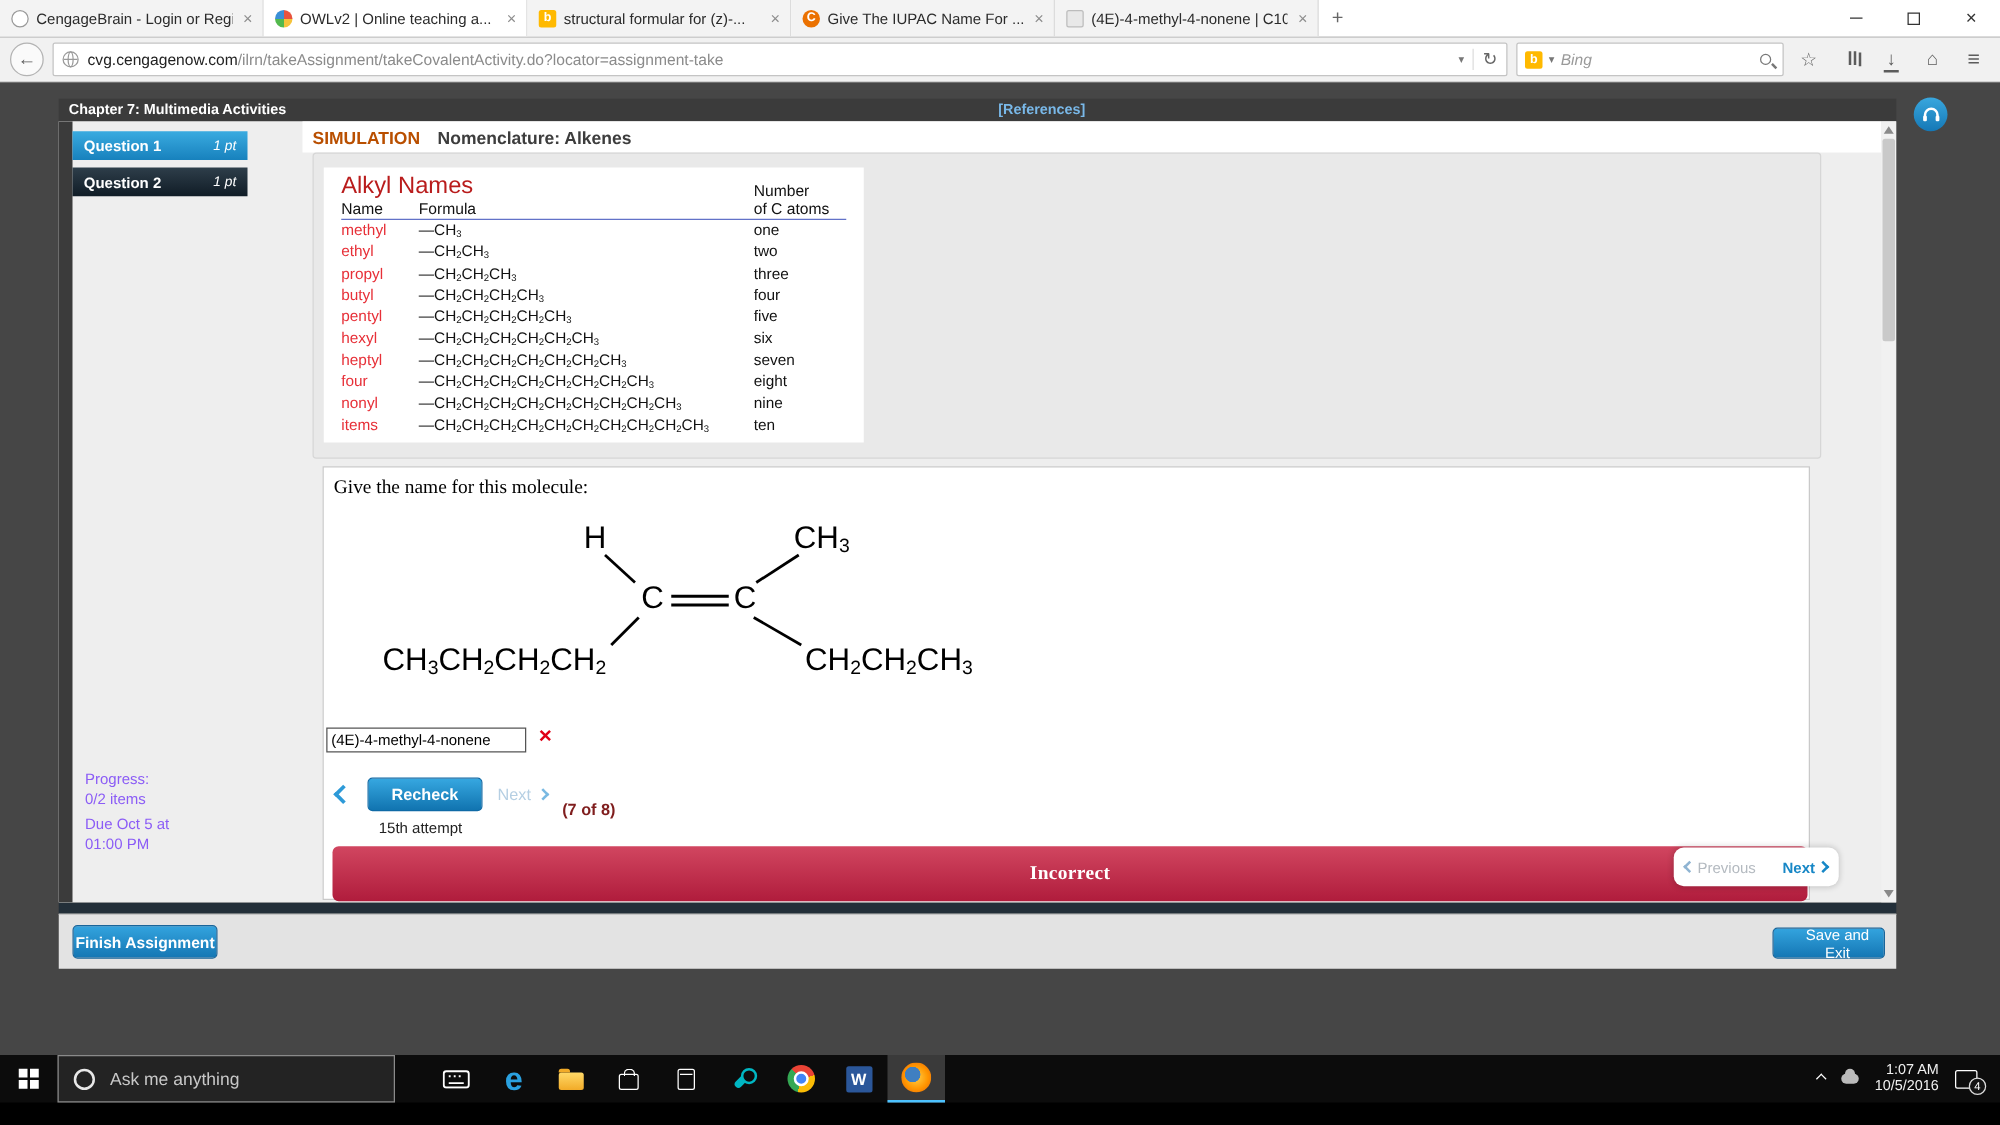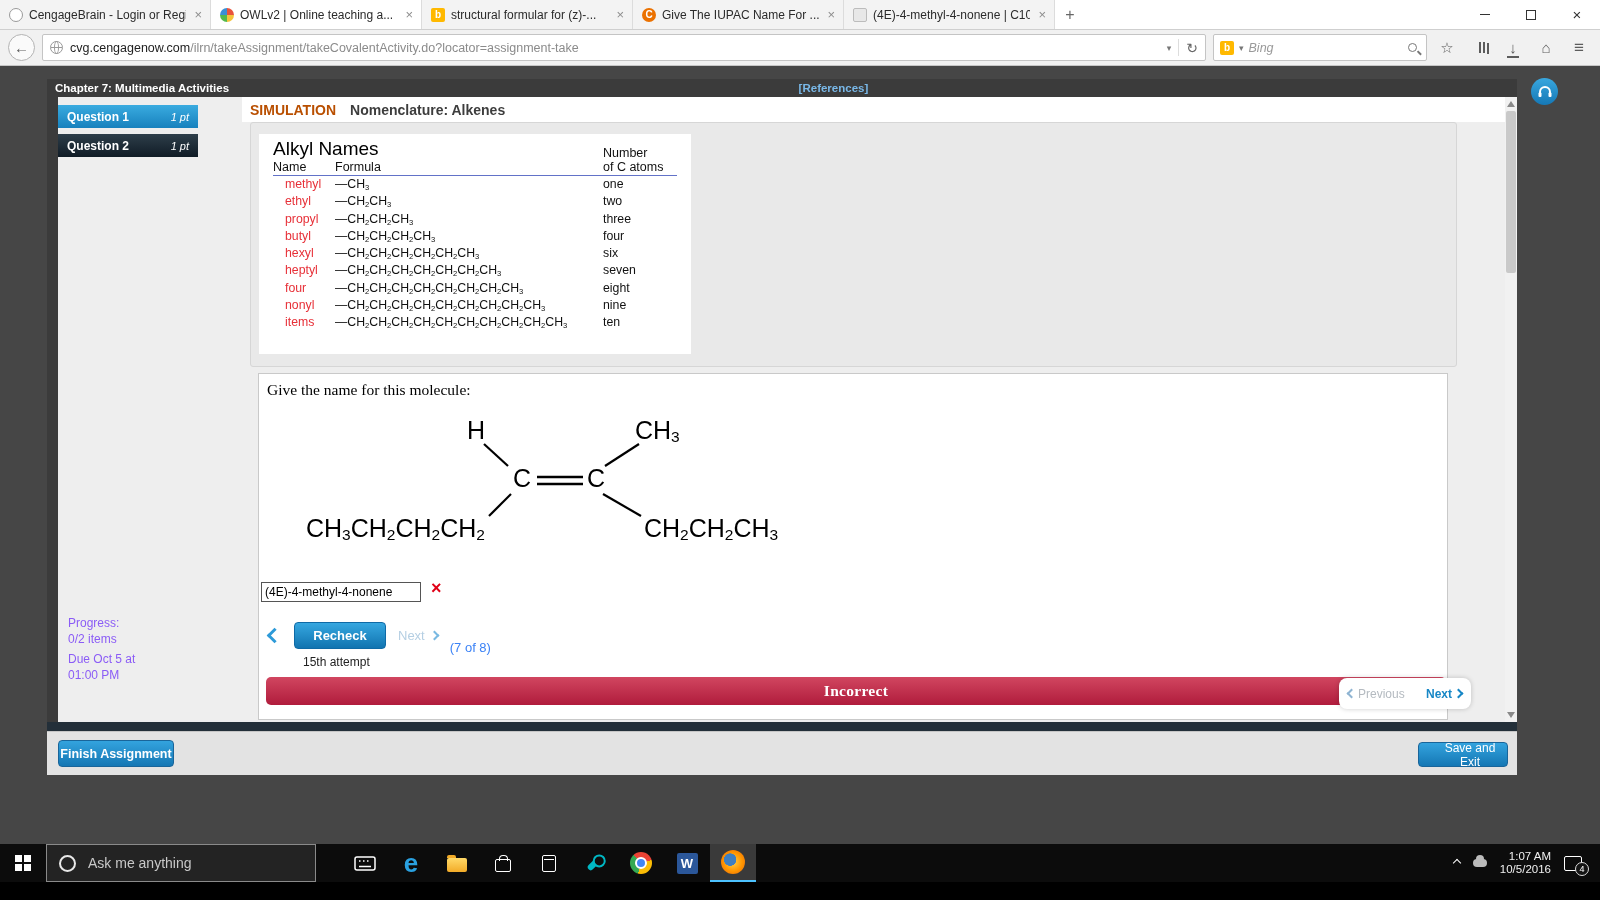--- a/index.html
+++ b/index.html
@@ -67,49 +67,49 @@
   .progress-block { position:absolute; left:21px; top:518px; font-size:12px; color:#8b5cf6; line-height:16px; }
   .due { margin-top:4px; }
 
   .sim-strip { position:absolute; left:195px; top:0; width:1263px; height:25px; background:#fff; display:flex; align-items:center; gap:14px; padding-left:8px; }
   .sim-tag { color:#b94f00; font-weight:bold; font-size:14px; }
   .sim-title { color:#3d3d3d; font-weight:bold; font-size:14px; }
 
   .table-panel { position:absolute; left:203px; top:25px; width:1207px; height:245px; background:#e9e9e9; border:1px solid #d6d6d6; border-radius:3px; }
   .alkyl { position:absolute; left:8px; top:11px; width:432px; height:220px; background:#fff; padding:4px 14px 0 14px; }
   .atitle-row { display:grid; grid-template-columns:330px 1fr; align-items:end; }
-  .atitle { font-size:19px; color:#000000; grid-column:1/2; }
+  .atitle { font-size:19px; color:#b91c1c; grid-column:1/2; }
   .ahdr { font-size:12.5px; color:#111; }
   .ahdr-row { display:grid; grid-template-columns:62px 268px 1fr; font-size:12.5px; color:#111; border-bottom:1px solid #6272c8; padding-bottom:1px; }
   .arow { display:grid; grid-template-columns:62px 268px 1fr; font-size:12.3px; line-height:17.3px; }
-  .aname { color:#e73038;margin-left:12px; }
+  .aname { color:#e73038; }
   .aform, .acount { color:#111; }
   sub { font-size:0.62em; vertical-align:-0.22em; line-height:0; }
 
   .question-panel { position:absolute; left:211px; top:276px; width:1190px; height:347px; background:#fff; border:1px solid #c9c9c9; }
   .prompt { position:absolute; left:8px; top:7px; font-family:"Liberation Serif","DejaVu Serif",serif; font-size:15.5px; color:#000; }
   .bonds { position:absolute; left:0; top:0; pointer-events:none; }
   .mlabel { position:absolute; font-size:25px; color:#000; white-space:nowrap; }
 
   .answer-input { position:absolute; left:2px; top:208px; width:160px; height:20px; border:1px solid #555; font-size:12px; padding:0 3px; font-family:"Liberation Sans","DejaVu Sans",sans-serif; }
   .xmark { position:absolute; left:172px; top:204px; color:#e00016; font-weight:bold; font-size:18px; }
 
   .controls { position:absolute; left:8px; top:247px; display:flex; align-items:center; gap:12px; height:28px; }
   .chev { display:inline-block; border-left:2px solid currentColor; border-bottom:2px solid currentColor; width:7px; height:7px; }
   .chev.l { transform:rotate(45deg); }
   .chev.r { transform:rotate(-135deg); }
   .chev.big { width:11px; height:11px; border-width:3px; }
   .bigchev { color:#2d9ad8; display:inline-flex; padding:0 2px; }
   .recheck { width:92px; height:27px; background:linear-gradient(#36a7e0,#1174b0); border:1px solid #0f6aa6; border-radius:4px; color:#fff; font-weight:bold; font-size:13px; font-family:inherit; }
   .nextlbl { color:#b5cfe3; font-size:13px; margin-right:-6px; }
   .nextchev { color:#79b9e2; display:inline-flex; }
-  .counter { color:#3b82f6; font-weight:normal; font-size:13px;margin-top:25px; }
+  .counter { color:#7f1d1d; font-weight:bold; font-size:13px;margin-top:25px; }
   .attempt { position:absolute; left:44px; top:281px; font-size:12px; color:#222; }
 
-  .feedback-banner { position:absolute; left:7px; top:303px; width:1180px; height:28px; background:linear-gradient(#d14660,#b01c3c); border-radius:5px; display:flex; align-items:center; justify-content:center; color:#fff; font-family:"Liberation Serif","DejaVu Serif",serif; font-weight:bold; font-size:15.5px; letter-spacing:0.3px; }
+  .feedback-banner { position:absolute; left:7px; top:303px; width:1180px; height:44px; background:linear-gradient(#d14660,#b01c3c); border-radius:5px; display:flex; align-items:center; justify-content:center; color:#fff; font-family:"Liberation Serif","DejaVu Serif",serif; font-weight:bold; font-size:15.5px; letter-spacing:0.3px; }
   .prevnext { position:absolute; left:1080px; top:304px; width:132px; height:31px; background:#fff; border-radius:8px; box-shadow:0 0 5px rgba(0,0,0,0.2); display:flex; align-items:center; justify-content:space-between; padding:0 9px; z-index:3; }
   .prevgrp { display:flex; align-items:center; gap:3px; color:#8fb4d2; }
   .prevlbl { color:#b4bac0; font-size:12px; }
   .nextgrp { display:flex; align-items:center; gap:3px; color:#1787c6; }
   .nextnavlbl { color:#1787c6; font-size:12px; font-weight:bold; }
 
   .pgscroll { position:absolute; left:1458px; top:0; width:12px; height:625px; background:#f1f1f1; }
   .sarrow { position:absolute; left:2px; width:0; height:0; border-left:4px solid transparent; border-right:4px solid transparent; }
   .sarrow.up { top:4px; border-bottom:6px solid #8a8a8a; }
   .sarrow.down { bottom:4px; border-top:6px solid #8a8a8a; }
@@ -287,20 +287,25 @@
                 <span class="aname">propyl</span>
                 <span class="aform">—CH<sub>2</sub>CH<sub>2</sub>CH<sub>3</sub></span>
                 <span class="acount">three</span>
               </div>
             <div class="arow">
                 <span class="aname">butyl</span>
                 <span class="aform">—CH<sub>2</sub>CH<sub>2</sub>CH<sub>2</sub>CH<sub>3</sub></span>
                 <span class="acount">four</span>
               </div>
             <div class="arow">
+                <span class="aname">pentyl</span>
+                <span class="aform">—CH<sub>2</sub>CH<sub>2</sub>CH<sub>2</sub>CH<sub>2</sub>CH<sub>3</sub></span>
+                <span class="acount">five</span>
+              </div>
+            <div class="arow">
                 <span class="aname">hexyl</span>
                 <span class="aform">—CH<sub>2</sub>CH<sub>2</sub>CH<sub>2</sub>CH<sub>2</sub>CH<sub>2</sub>CH<sub>3</sub></span>
                 <span class="acount">six</span>
               </div>
             <div class="arow">
                 <span class="aname">heptyl</span>
                 <span class="aform">—CH<sub>2</sub>CH<sub>2</sub>CH<sub>2</sub>CH<sub>2</sub>CH<sub>2</sub>CH<sub>2</sub>CH<sub>3</sub></span>
                 <span class="acount">seven</span>
               </div>
             <div class="arow">

